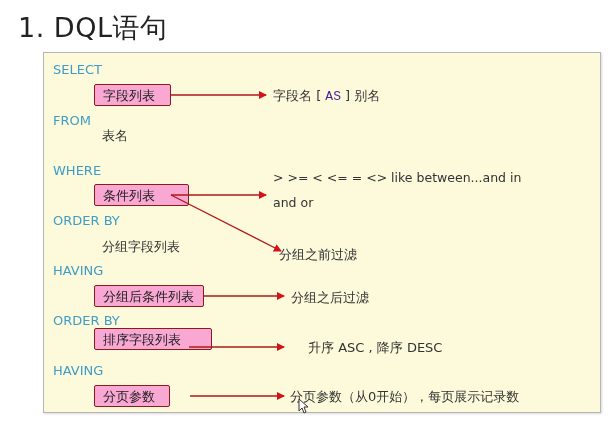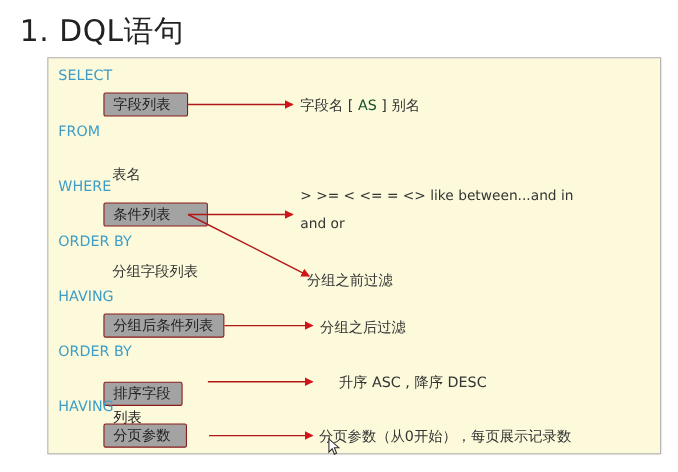--- a/index.html
+++ b/index.html
@@ -4,52 +4,52 @@
 <style>
   html, body { margin:0; padding:0; }
   body { width:616px; height:429px; background:#ffffff; position:relative; overflow:hidden;
          font-family:"DejaVu Sans","Liberation Sans",sans-serif; color:#333; }
   .title { position:absolute; left:18px; top:10px; font-size:27px; color:#222; letter-spacing:0.5px; }
   .panel { position:absolute; left:43px; top:52px; width:556px; height:359px;
            background:#fcfadb; border:1px solid #b5b5b5; box-shadow:1px 1px 2px rgba(0,0,0,0.15); }
   .kw { position:absolute; left:9px; font-size:13px; color:#3e9dc7; }
   .plain { position:absolute; font-size:13px; color:#333; }
   .box { position:absolute; left:50px; height:22px; line-height:22px; border:1.5px solid #8b1a1a;
-         border-radius:2px; padding:0 8px; font-size:13px; color:#222; background:#a3a3a3; box-sizing:border-box; }
-  .as { color:#14532d; }
+         border-radius:2px; padding:0 8px; font-size:13px; color:#222; background:#f9a8d4; box-sizing:border-box; }
+  .as { color:#4c1d95;font-family:Liberation Mono, monospace; }
   svg.arrows { position:absolute; left:0; top:0; pointer-events:none; }
 </style>
 </head>
 <body>
 
 <div class="title">1.  DQL语句</div>
 
 <div class="panel">
   <div class="kw" style="top:9px">SELECT</div>
   <div class="box" style="top:31px;width:77px">字段列表</div>
   <div class="plain" style="left:229px;top:34px"><span>字段名 [</span> <span class="as">AS</span> <span>] 别名</span></div>
 
   <div class="kw" style="top:60px">FROM</div>
-  <div class="plain" style="left:58px;top:97px">表名</div>
+  <div class="plain" style="left:58px;top:74px">表名</div>
 
   <div class="kw" style="top:110px">WHERE</div>
   <div class="box" style="top:131px;width:95px">条件列表</div>
   <div class="plain" style="left:229px;top:117px;font-size:12.5px">&gt; &gt;= &lt; &lt;= = &lt;&gt; like  between...and   in</div>
   <div class="plain" style="left:229px;top:142px;font-size:12.5px">and   or</div>
 
   <div class="kw" style="top:160px">ORDER  BY</div>
   <div class="plain" style="left:58px;top:185px">分组字段列表</div>
   <div class="plain" style="left:235px;top:193px">分组之前过滤</div>
 
   <div class="kw" style="top:210px">HAVING</div>
   <div class="box" style="top:232px;width:110px">分组后条件列表</div>
   <div class="plain" style="left:247px;top:236px">分组之后过滤</div>
 
   <div class="kw" style="top:260px">ORDER BY</div>
-  <div class="box" style="top:294px;width:72px">排序字段列表</div>
+  <div class="box" style="top:275px;width:118px">排序字段列表</div>
   <div class="plain" style="left:264px;top:286px">升序 ASC , 降序 DESC</div>
 
   <div class="kw" style="top:310px">HAVING</div>
   <div class="box" style="top:332px;width:76px">分页参数</div>
   <div class="plain" style="left:246px;top:335px">分页参数（从0开始），每页展示记录数</div>
 
   <svg class="arrows" width="556" height="359">
     <defs>
       <marker id="ah" markerWidth="8" markerHeight="8" refX="7" refY="4" orient="auto" markerUnits="userSpaceOnUse">
         <path d="M0,0 L8,4 L0,8 Z" fill="#d0141a"></path>

